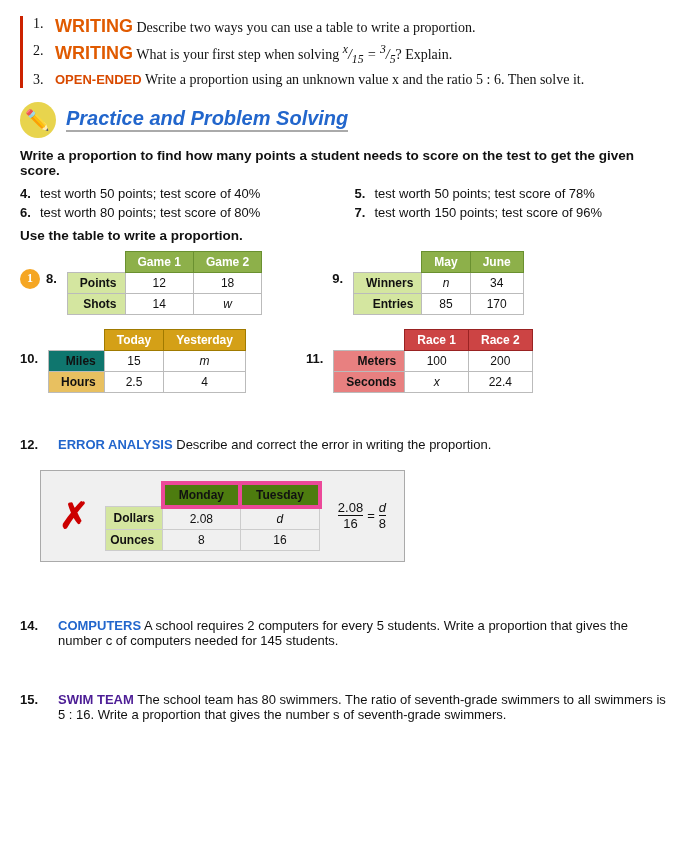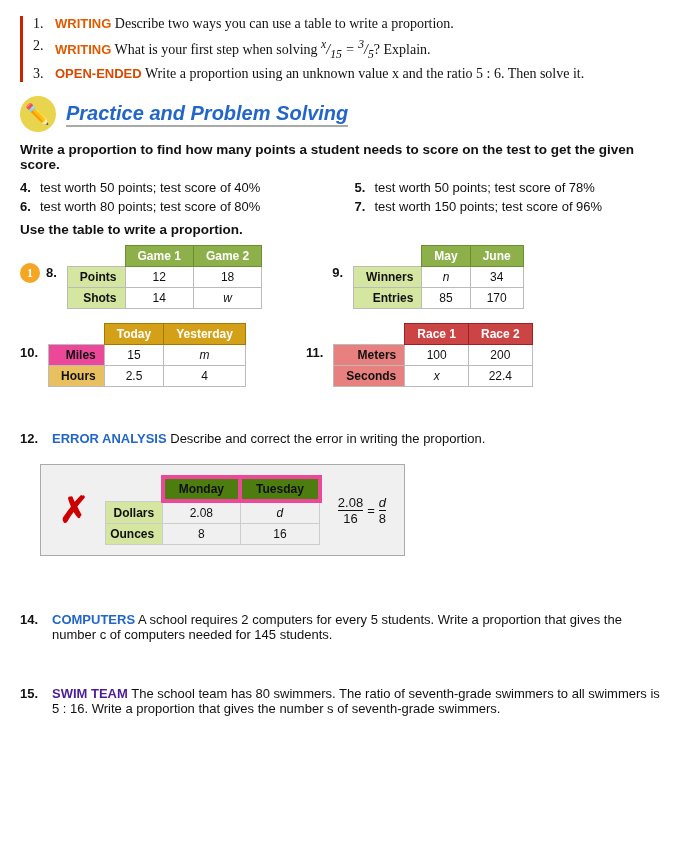--- a/index.html
+++ b/index.html
@@ -8,21 +8,21 @@
       font-size: 14px;
       background: #fff;
       color: #111;
       width: 693px;
       min-height: 867px;
       padding: 16px 24px 16px 20px;
     }
     .numbered-list { list-style: none; margin-bottom: 10px; }
     .numbered-list li { margin-bottom: 6px; display: flex; gap: 4px; }
     .num { min-width: 18px; font-weight: normal; }
-    .tag-writing { color: #e05a00; font-weight: bold; font-size: 13px; font-family: Arial, sans-serif; }
+    .tag-writing { color: #e05a00; font-weight: bold; font-size: 18px; font-family: Arial, sans-serif; }
     .tag-open-ended { color: #d94a00; font-weight: bold; font-size: 13px; font-family: Arial, sans-serif; }
     .tag-error { color: #2266cc; font-weight: bold; font-size: 13px; font-family: Arial, sans-serif; }
     .tag-tshirts { color: #2266cc; font-weight: bold; font-size: 13px; font-family: Arial, sans-serif; }
     .tag-computers { color: #2266cc; font-weight: bold; font-size: 13px; font-family: Arial, sans-serif; }
     .tag-swim { color: #4c1d95; font-weight: bold; font-size: 13px; font-family: Arial, sans-serif; }
 
     .left-border-box {
       border-left: 3px solid #cc2200;
       padding-left: 10px;
       margin-bottom: 14px;
@@ -89,21 +89,21 @@
       font-size: 12px;
     }
     table.data-table .row-header {
       background: #d4e6a0;
       font-weight: bold;
       text-align: right;
       padding-right: 8px;
     }
     table.data-table .th-today { background: #d4a017; border: 1px solid #a07a00; }
     table.data-table .th-yesterday { background: #d4a017; border: 1px solid #a07a00; }
-    table.data-table .row-header-miles { background: #ec4899; font-weight: bold; text-align: right; padding-right: 8px; }
+    table.data-table .row-header-miles { background: #0f766e; font-weight: bold; text-align: right; padding-right: 8px; }
     table.data-table .row-header-hours { background: #e8c060; font-weight: bold; text-align: right; padding-right: 8px; }
     table.data-table .th-race { background: #cc4444; border: 1px solid #992222; color: #fff; }
     table.data-table .row-header-meters { background: #e88080; font-weight: bold; text-align: right; padding-right: 8px; }
     table.data-table .row-header-seconds { background: #e88080; font-weight: bold; text-align: right; padding-right: 8px; }
 
     .error-box {
       border: 1px solid #aaa;
       background: #f0f0f0;
       display: inline-flex;
       align-items: center;
@@ -121,21 +121,21 @@
       font-family: Arial, sans-serif; font-size: 12px;
     }
     .error-table td {
       text-align: center; padding: 3px 4px;
       border: 1px solid #ccc;
       font-family: Arial, sans-serif; font-size: 12px;
     }
     .error-table .row-hdr { background: #d4e6a0; font-weight: bold; text-align: right; padding-right: 8px; }
 
     .word-problems { margin-top: 8px; }
-    .word-problem { display: flex; gap: 10px; margin-bottom: 8px; font-family: Arial, sans-serif; font-size: 13px; margin-top: 44px; }
+    .word-problem { display: flex; gap: 16px; margin-bottom: 8px; font-family: Arial, sans-serif; font-size: 13px; margin-top: 44px; }
     .wp-num { font-weight: bold; min-width: 22px; }
     .math { font-style: italic; }
   </style>
 </head>
 <body>
 
 
 
 
 <div class="left-border-box">

